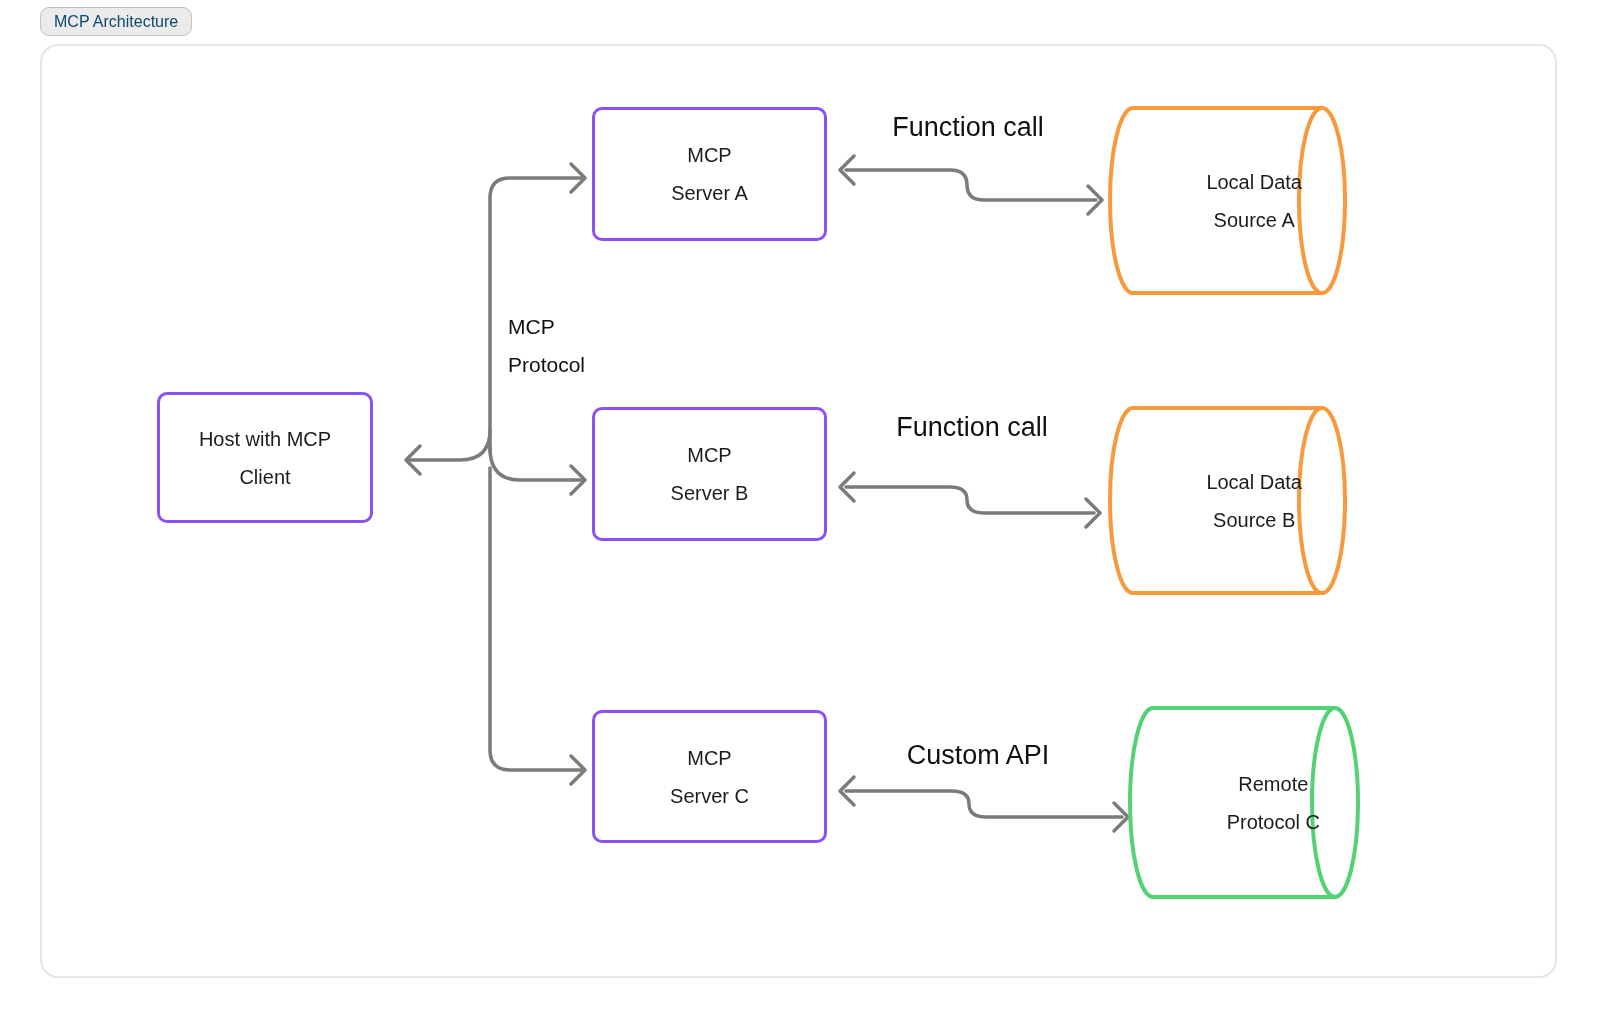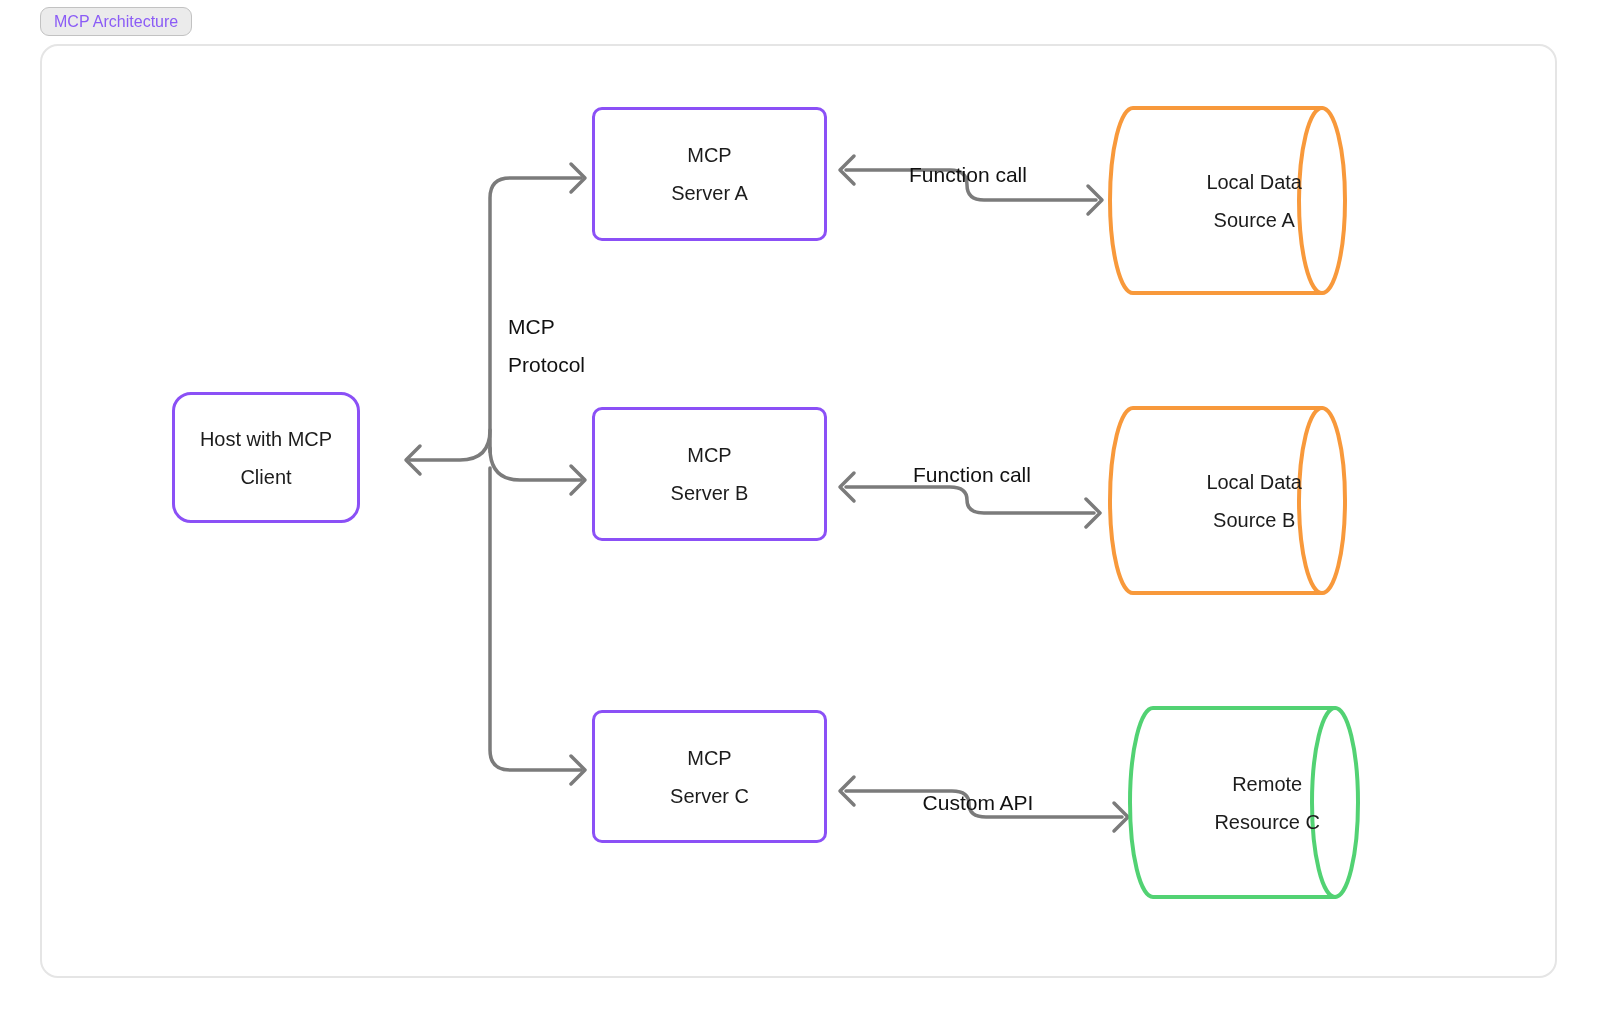--- a/index.html
+++ b/index.html
@@ -3,39 +3,39 @@
 <meta charset="utf-8">
 <style>
   html,body{margin:0;padding:0;}
   body{
     width:1600px;height:1021px;position:relative;background:#ffffff;
     font-family:"Liberation Sans", sans-serif;color:#161616;overflow:hidden;
   }
   .title-badge{
     position:absolute;left:40px;top:7px;height:29px;display:flex;align-items:center;
     padding:0 13px;background:#ebebeb;border:1.5px solid #c2c2c2;border-radius:9px;
-    font-size:16px;color:#8b5cf6;box-sizing:border-box;
+    font-size:16px;color:#0c4a6e;box-sizing:border-box;
   }
   .canvas{
     position:absolute;left:40px;top:44px;width:1517px;height:934px;
     background:#ffffff;border:2px solid #e5e5e5;border-radius:18px;box-sizing:border-box;
   }
   .layer{position:absolute;left:0;top:0;width:1600px;height:1021px;}
   .node{
     position:absolute;display:flex;align-items:center;justify-content:center;
     background:#ffffff;border:3px solid #8b50f6;border-radius:10px;box-sizing:border-box;
   }
   .node-label{
     white-space:pre-line;text-align:center;font-size:20px;line-height:38px;color:#1c1c1c;
   }
   .cyl-label{
     position:absolute;display:flex;align-items:center;justify-content:flex-end;
   }
   .edge-label{
-    position:absolute;font-size:21px;line-height:30px;color:#111111;text-align:center;margin-top:48px;
+    position:absolute;font-size:27px;line-height:30px;color:#111111;text-align:center;
   }
   .protocol-label{
     position:absolute;font-size:21px;line-height:38px;color:#111111;
     white-space:pre-line;text-align:left;
   }
   .arrow{fill:none;stroke:#7b7b7b;stroke-width:3.5;stroke-linecap:round;stroke-linejoin:round;}
   .cyl{fill:none;stroke-width:4;stroke-linecap:round;stroke-linejoin:round;}
 </style>
 </head>
 <body>
@@ -81,21 +81,21 @@
     <path class="cyl" d="M 1322 408 L 1133 408 A 23 92.5 0 0 0 1133 593 L 1322 593" stroke="#f8993b"></path>
     <ellipse class="cyl" cx="1322" cy="500.5" rx="23" ry="92.5" stroke="#f8993b"></ellipse>
   </g>
 
   <g>
     <path class="cyl" d="M 1335 708 L 1153 708 A 23 94.5 0 0 0 1153 897 L 1335 897" stroke="#52d273"></path>
     <ellipse class="cyl" cx="1335" cy="802.5" rx="23" ry="94.5" stroke="#52d273"></ellipse>
   </g>
 </svg>
 
-<div class="node" style="left:172px;top:392px;width:188px;height:131px;border-radius:19px;">
+<div class="node" style="left:157px;top:392px;width:216px;height:131px;">
   <div class="node-label">Host with MCP
 Client</div>
 </div>
 
 <div class="node" style="left:592px;top:107px;width:235px;height:134px;">
   <div class="node-label">MCP
 Server A</div>
 </div>
 
 <div class="node" style="left:592px;top:407px;width:235px;height:134px;">
@@ -113,21 +113,21 @@
 Source A</div>
 </div>
 
 <div class="cyl-label" style="left:1112px;top:408px;width:190px;height:185px;">
   <div class="node-label">Local Data
 Source B</div>
 </div>
 
 <div class="cyl-label" style="left:1130px;top:708px;width:190px;height:189px;">
   <div class="node-label">Remote
-Resource C</div>
+Protocol C</div>
 </div>
 
 <div class="protocol-label" style="left:508px;top:308px;width:140px;">MCP
 Protocol</div>
 
 <div class="edge-label" style="left:843px;top:112px;width:250px;">Function call</div>
 
 <div class="edge-label" style="left:847px;top:412px;width:250px;">Function call</div>
 
 <div class="edge-label" style="left:853px;top:740px;width:250px;">Custom API</div>

